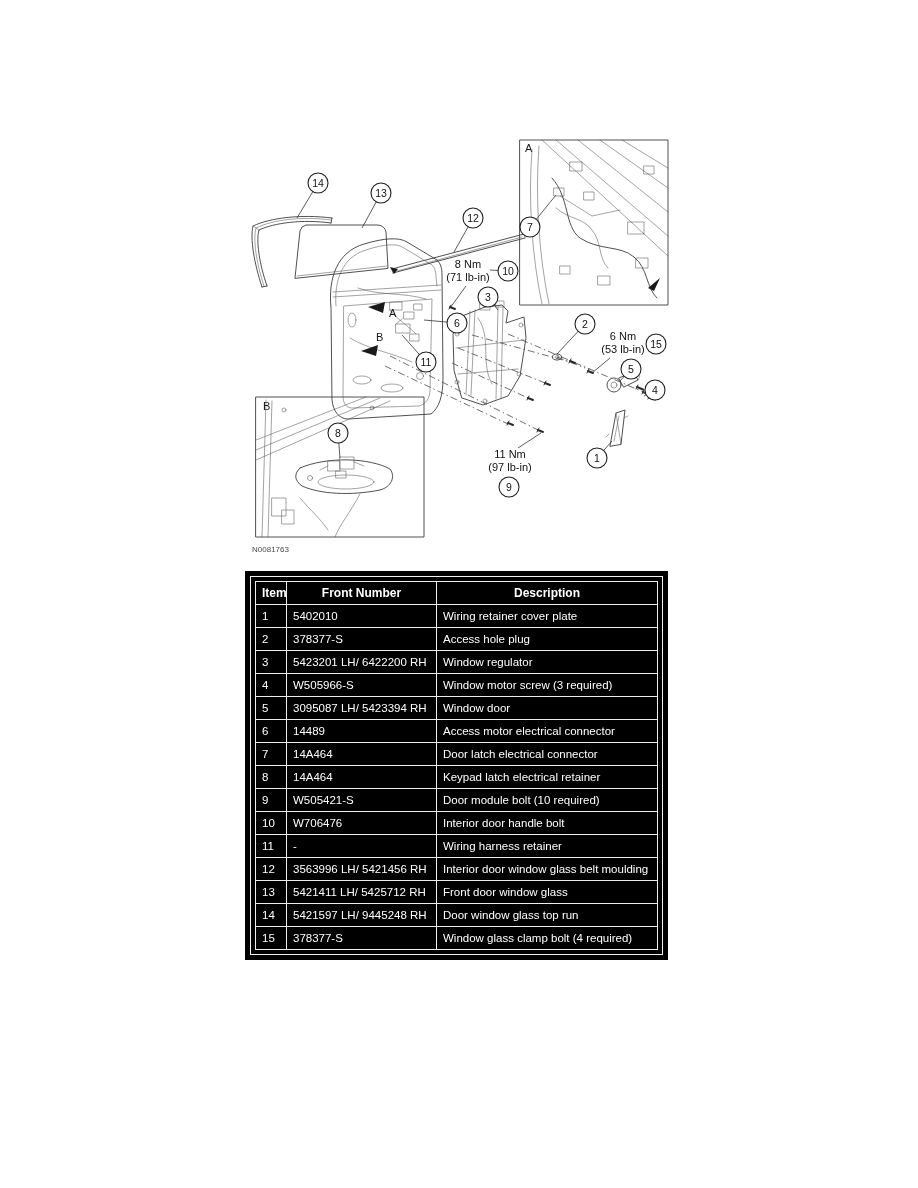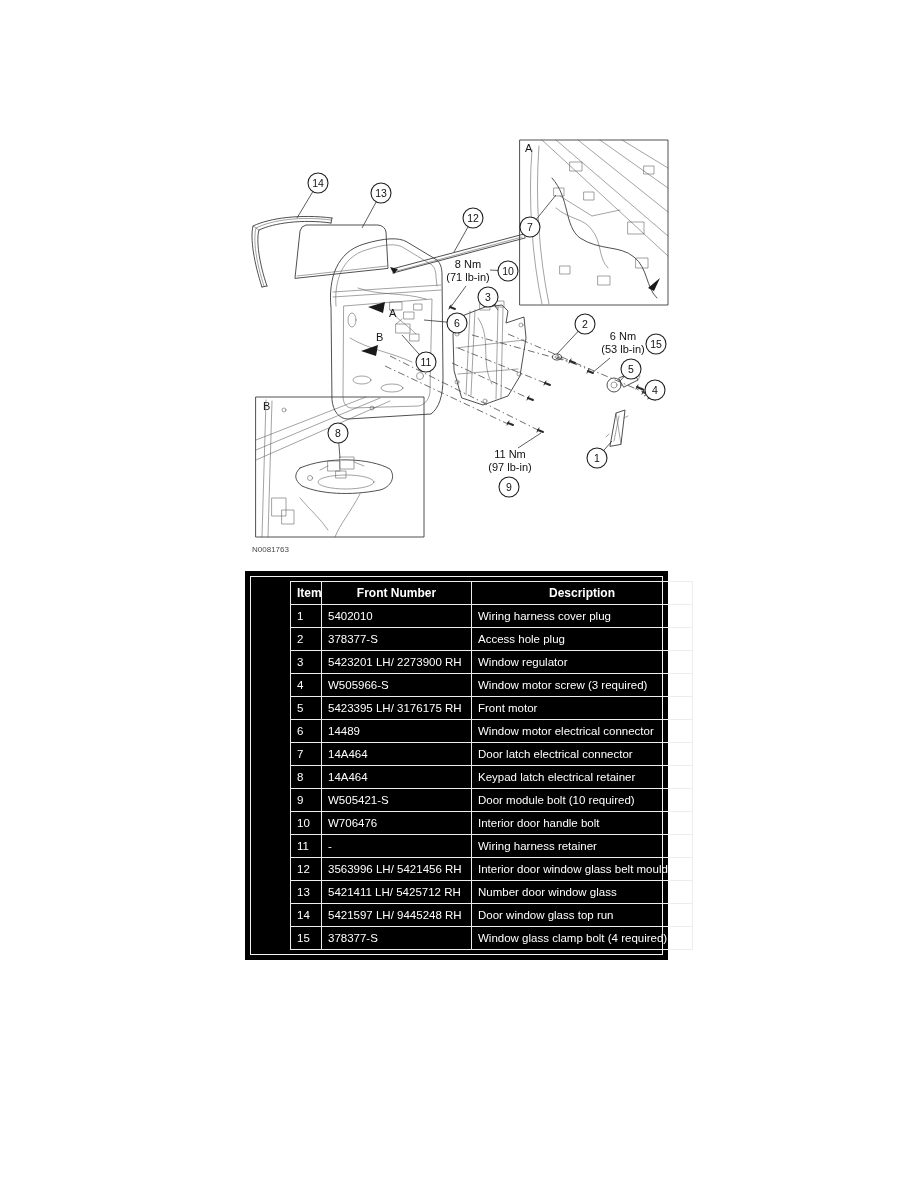--- a/index.html
+++ b/index.html
@@ -25,21 +25,21 @@
   svg .fig{font-family:"Liberation Sans",sans-serif;font-size:8px;fill:#4a4a4a;}
   svg .solid{fill:#1a1a1a;stroke:none;}
 
   .table-wrap{
     position:absolute;left:245px;top:571px;width:423px;
     background:#000;padding:5px;box-sizing:border-box;
   }
   .table-inner{border:1px solid #f2f2f2;padding:4px;}
   table.parts{
     width:100%;border-collapse:collapse;color:#fff;
-    font-size:11.5px;table-layout:fixed;margin-left:35px;
+    font-size:11.5px;table-layout:fixed;
   }
   table.parts th, table.parts td{
     border:1px solid #ededed;padding:3px 6px;height:16px;
     overflow:hidden;white-space:nowrap;vertical-align:middle;
   }
   table.parts th{font-weight:bold;text-align:center;font-size:12px;}
   col.c-item{width:31px;}
   col.c-part{width:150px;}
 </style>
 </head>
@@ -313,46 +313,46 @@
           <tr>
             <th>Item</th>
             <th>Front Number</th>
             <th>Description</th>
           </tr>
         </thead>
         <tbody id="parts-body">
             <tr>
               <td>1</td>
               <td>5402010</td>
-              <td>Wiring harness cover plug</td>
+              <td>Wiring retainer cover plate</td>
             </tr>
             <tr>
               <td>2</td>
               <td>378377-S</td>
               <td>Access hole plug</td>
             </tr>
             <tr>
               <td>3</td>
-              <td>5423201 LH/ 2273900 RH</td>
+              <td>5423201 LH/ 6422200 RH</td>
               <td>Window regulator</td>
             </tr>
             <tr>
               <td>4</td>
               <td>W505966-S</td>
               <td>Window motor screw (3 required)</td>
             </tr>
             <tr>
               <td>5</td>
-              <td>5423395 LH/ 3176175 RH</td>
-              <td>Front motor</td>
+              <td>3095087 LH/ 5423394 RH</td>
+              <td>Window door</td>
             </tr>
             <tr>
               <td>6</td>
               <td>14489</td>
-              <td>Window motor electrical connector</td>
+              <td>Access motor electrical connector</td>
             </tr>
             <tr>
               <td>7</td>
               <td>14A464</td>
               <td>Door latch electrical connector</td>
             </tr>
             <tr>
               <td>8</td>
               <td>14A464</td>
               <td>Keypad latch electrical retainer</td>
@@ -373,21 +373,21 @@
               <td>Wiring harness retainer</td>
             </tr>
             <tr>
               <td>12</td>
               <td>3563996 LH/ 5421456 RH</td>
               <td>Interior door window glass belt moulding</td>
             </tr>
             <tr>
               <td>13</td>
               <td>5421411 LH/ 5425712 RH</td>
-              <td>Number door window glass</td>
+              <td>Front door window glass</td>
             </tr>
             <tr>
               <td>14</td>
               <td>5421597 LH/ 9445248 RH</td>
               <td>Door window glass top run</td>
             </tr>
             <tr>
               <td>15</td>
               <td>378377-S</td>
               <td>Window glass clamp bolt (4 required)</td>

